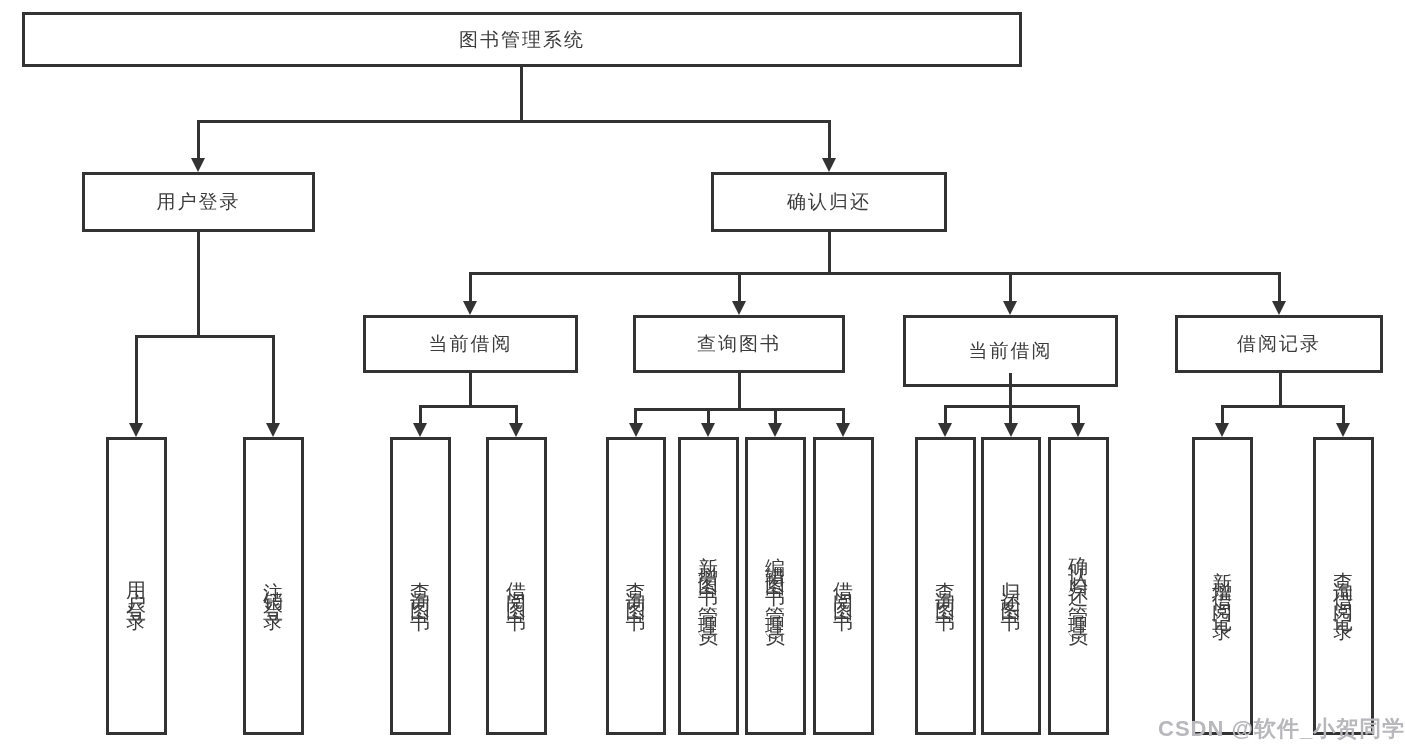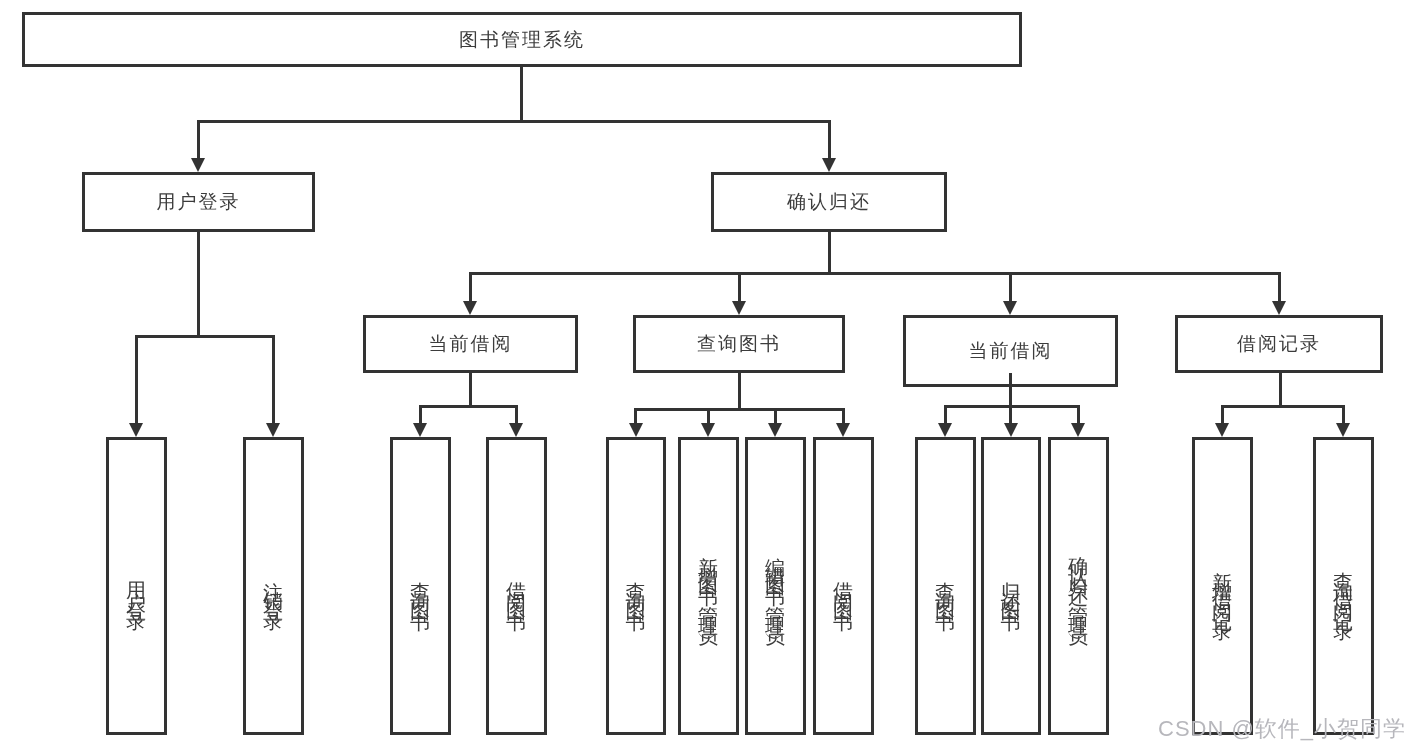--- a/index.html
+++ b/index.html
@@ -9,21 +9,21 @@
        display:flex;align-items:center;justify-content:center;}
   .hbox{font-size:19px;letter-spacing:2px;}
   .vbox .vtext{writing-mode:vertical-rl;text-orientation:mixed;font-size:20px;line-height:1;
        letter-spacing:10px;white-space:nowrap;}
   .line{position:absolute;background:#333333;}
   .v{width:3px;}
   .h{height:3px;}
   .arrow{position:absolute;width:0;height:0;border-left:7px solid transparent;
          border-right:7px solid transparent;border-top:14px solid #333333;}
   .watermark{position:absolute;left:1158px;top:714px;font-size:22px;letter-spacing:1px;
-         color:#b7b7bc;z-index:5;white-space:nowrap;}
+         color:#b7b7bc;z-index:5;white-space:nowrap;font-weight:bold;}
 </style>
 </head>
 <body>
 
 <div id="canvas">
 
   <div class="box hbox" style="left:22px;top:12px;width:1000px;height:55px">
     <span>图书管理系统</span>
   </div>
 

